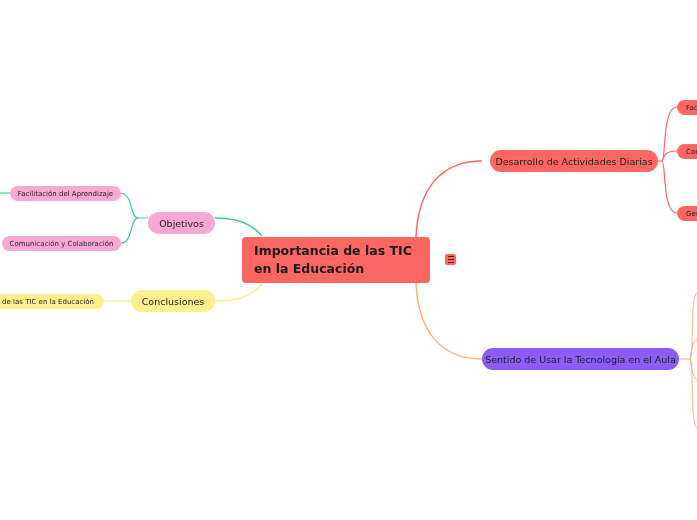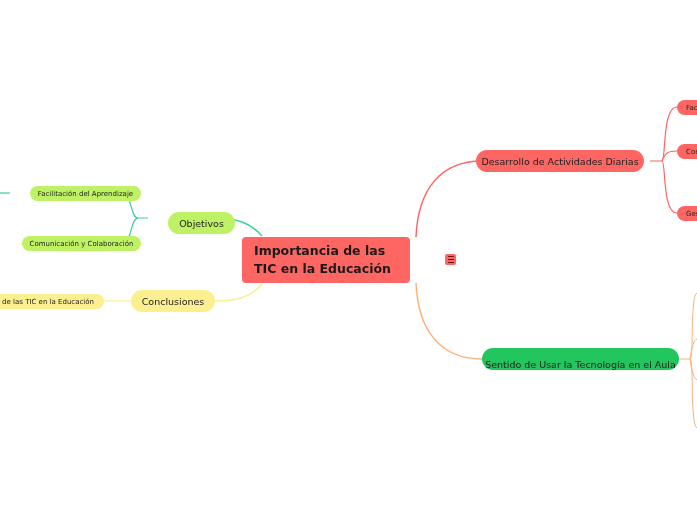--- a/index.html
+++ b/index.html
@@ -8,40 +8,40 @@
       background: #ffffff;
       font-family: "DejaVu Sans", "Liberation Sans", sans-serif;
     }
     svg.links { position: absolute; left: 0; top: 0; width: 697px; height: 520px; }
     .node {
       position: absolute; box-sizing: border-box;
       display: flex; align-items: center; justify-content: center;
       white-space: nowrap; color: #222; overflow: hidden;
     }
     .root {
-      left: 242px; top: 237px; width: 168px; height: 46px;
+      left: 242px; top: 237px; width: 188px; height: 46px;
       background: #fe6663; border-radius: 4px;
       justify-content: flex-start; padding-left: 12px;
       font-weight: bold; font-size: 12.5px; line-height: 18px;
       white-space: normal; color: #1a1a1a;
     }
     .root span { display: block; width: 180px; }
     .menu-btn {
       position: absolute; left: 445px; top: 254px; width: 11px; height: 11px;
       background: #fe6663; border-radius: 2px;
       display: flex; align-items: center; justify-content: center;
     }
     .menu-btn i { display: block; width: 6px; height: 1px; background: #6b1c1a; margin: 1px 0; }
     .menu-btn .bars { display: flex; flex-direction: column; }
     .lvl1 { font-size: 9.5px; border-radius: 11px; height: 22px; }
     .lvl2 { font-size: 7px; border-radius: 8px; height: 15px; }
-    .green { background: #bef264; margin-left: 20px; }
+    .green { background: #f9a8d4; }
     .yellow { background: #fbef8f; }
     .red { background: #fe6663; }
-    .orange { background: #22c55e; align-items: flex-end; }
+    .orange { background: #8b5cf6; }
   </style>
 </head>
 <body>
 
 <svg class="links" viewBox="0 0 697 520">
 
   <path d="M262 236 C 250 222, 235 218, 215 218" stroke="#3ccf9c" stroke-width="1.5" fill="none"></path>
 
   <path d="M148 218 L138 218 C 130 218, 133 194, 121 193" stroke="#3ccf9c" stroke-width="1.2" fill="none"></path>
   <path d="M138 218 C 130 218, 133 243, 121 243" stroke="#3ccf9c" stroke-width="1.2" fill="none"></path>
@@ -85,21 +85,21 @@
   <span>Comunicación y Colaboración</span>
 </div>
 
 <div class="node lvl1 yellow" style="left:131px; top:290px; width:84px;align-items:center;">
   <span>Conclusiones</span>
 </div>
 <div class="node lvl2 yellow" style="left:-40px; top:294px; width:144px; justify-content:flex-end; padding-right:10px;">
   <span>Impacto de las TIC en la Educación</span>
 </div>
 
-<div class="node lvl1 red" style="left:476px; top:150px; width:168px;text-align:right;">
+<div class="node lvl1 red" style="left:490px; top:150px; width:168px;text-align:right;">
   <span>Desarrollo de Actividades Diarias</span>
 </div>
 <div class="node lvl2 red" style="left:677px; top:100px; width:40px; justify-content:flex-start; padding-left:9px;">
   <span>Fac</span>
 </div>
 <div class="node lvl2 red" style="left:677px; top:144px; width:40px; justify-content:flex-start; padding-left:9px;">
   <span>Com</span>
 </div>
 <div class="node lvl2 red" style="left:677px; top:206px; width:40px; justify-content:flex-start; padding-left:9px;">
   <span>Ges</span>

